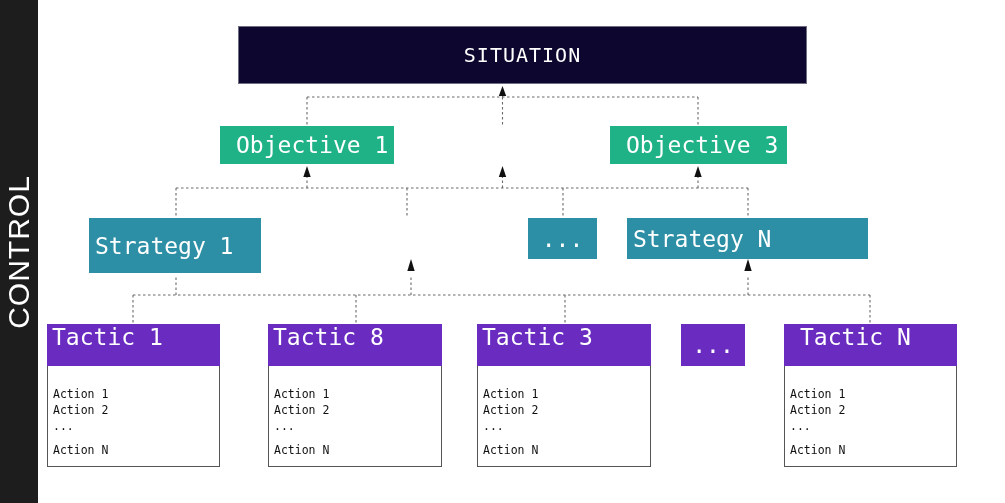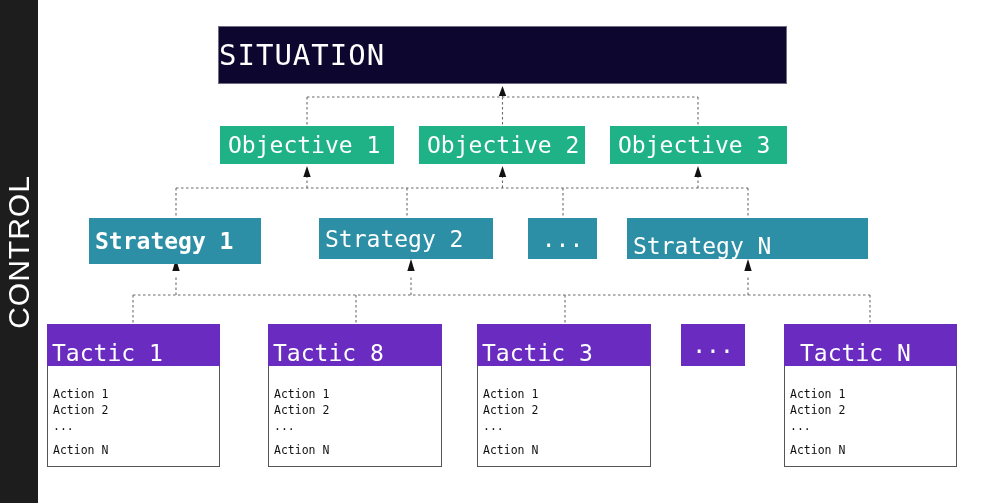--- a/index.html
+++ b/index.html
@@ -47,28 +47,30 @@
     align-items: center;
     color: #ffffff;
     font-family: "DejaVu Sans Mono", monospace;
     white-space: nowrap;
     overflow: hidden;
   }
 
   .node-situation {
     background: #0d062e;
     border: 1px solid #6e6e82;
-    font-size: 29px;
+    justify-content: center;
+    font-size: 20px;
     letter-spacing: 1px;
+    margin-left: 20px;
   }
 
   .node-objective {
     background: #1fb287;
     justify-content: flex-start;
-    padding-left: 8px;
+    padding-left: 16px;
     font-size: 23px;
   }
 
   .node-strategy {
     background: #2d8fa5;
     justify-content: flex-start;
     padding-left: 6px;
     font-size: 23px;
   }
 
@@ -77,21 +79,21 @@
     position: absolute;
     box-sizing: border-box;
   }
   .tactic-header {
     box-sizing: border-box;
     background: #6a2bc0;
     color: #ffffff;
     font-family: "DejaVu Sans Mono", monospace;
     font-size: 23px;
     display: flex;
-    align-items: flex-end;
+    align-items: flex-start;
     padding-left: 5px;
     white-space: nowrap;
     overflow: hidden;
   }
   .tactic-body {
     box-sizing: border-box;
     background: #ffffff;
     border: 1px solid #555555;
     border-top: none;
     padding: 20px 0 0 5px;
@@ -184,37 +186,31 @@
     <path class="wire" d="M 870 295 L 870 326"></path>
   </svg>
 
   <div class="node node-situation" style="left:218px; top:26px; width:569px; height:58px;">
     <span>SITUATION</span>
   </div>
 
   <div class="node node-objective" style="left:220px; top:126px; width:174px; height:38px;">
     <span>Objective 1</span>
   </div>
-  <div class="node node-objective" style="left:419px; top:126px; width:166px; height:38px;">
-    <span>Objective 2</span>
-  </div>
   <div class="node node-objective" style="left:610px; top:126px; width:177px; height:38px;">
     <span>Objective 3</span>
   </div>
 
-  <div class="node node-strategy" style="left:89px; top:218px; width:172px; height:46px;font-weight:bold;">
+  <div class="node node-strategy" style="left:89px; top:218px; width:172px; height:55px;">
     <span>Strategy 1</span>
-  </div>
-  <div class="node node-strategy" style="left:319px; top:218px; width:174px; height:41px;">
-    <span>Strategy 2</span>
   </div>
   <div class="node node-strategy" style="left:528px; top:218px; width:69px; height:41px; justify-content:center; padding-left:0;">
     <span>...</span>
   </div>
-  <div class="node node-strategy" style="left:627px; top:218px; width:241px; height:41px;align-items:flex-end;">
+  <div class="node node-strategy" style="left:627px; top:218px; width:241px; height:41px;">
     <span>Strategy N</span>
   </div>
 
   <div class="tactic" style="left:47px; top:324px; width:173px;">
     <div class="tactic-header" style="height:42px;">
       <span>Tactic 1</span>
     </div>
     <div class="tactic-body" style="height:101px;">
       <div>Action 1</div>
       <div>Action 2</div>

